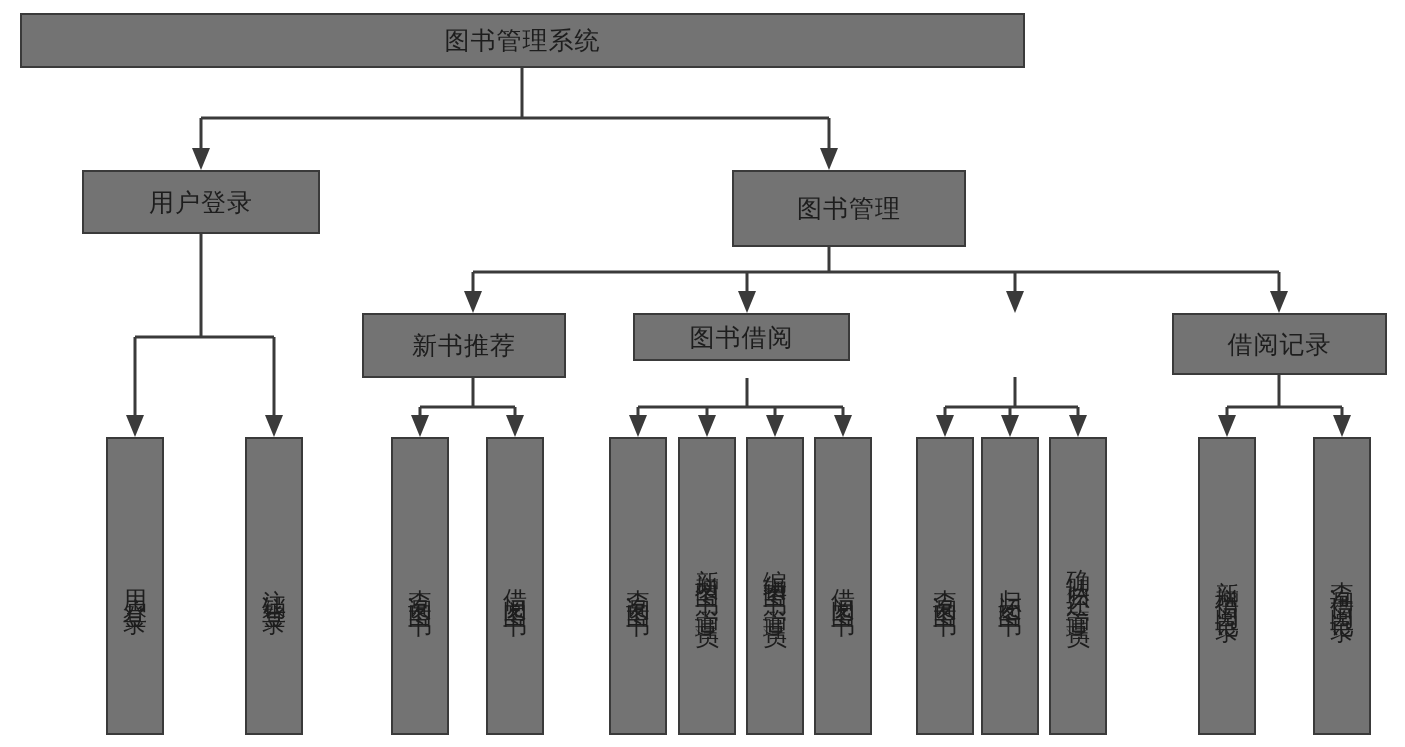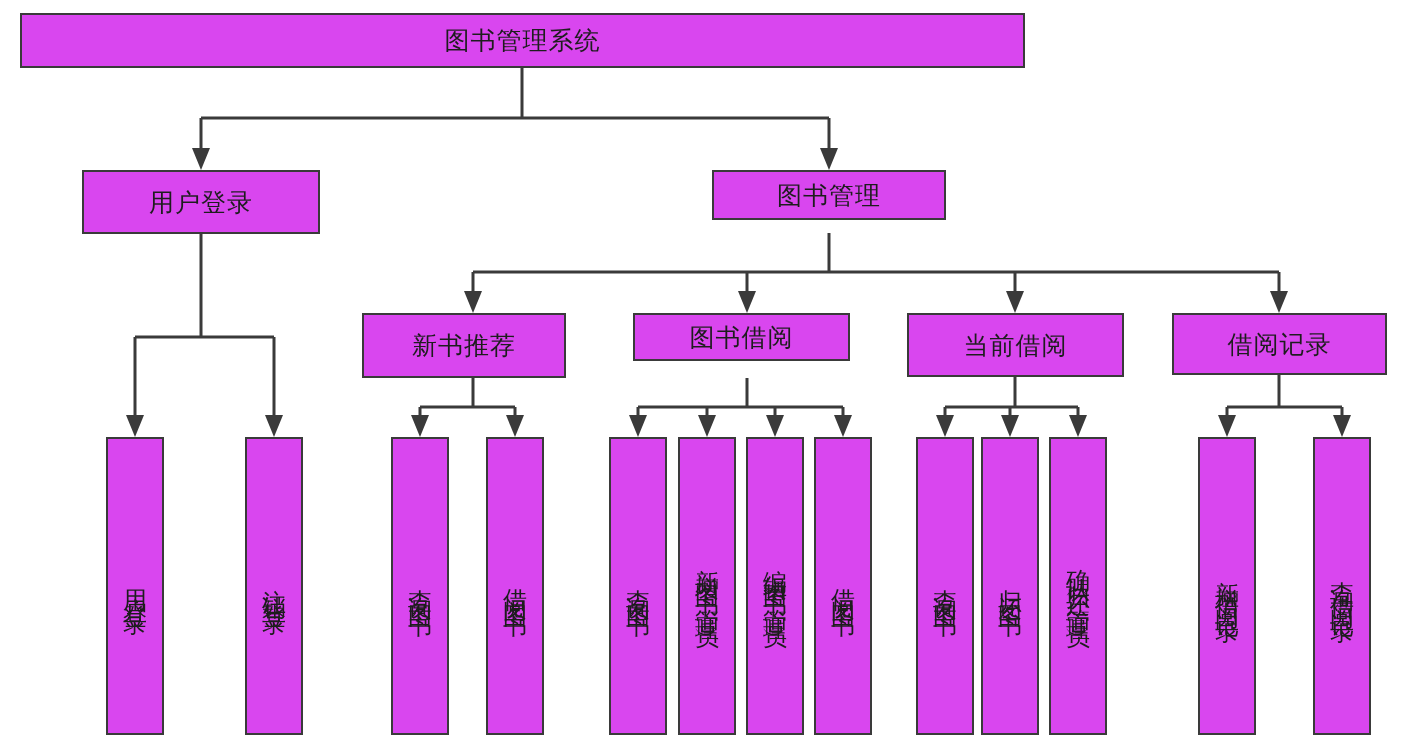--- a/index.html
+++ b/index.html
@@ -15,21 +15,21 @@
     background:var(--bg);
     font-family:"DejaVu Sans","Liberation Sans",sans-serif;
     overflow:hidden;
   }
   .wires{position:absolute;left:0;top:0;}
   .wires path{stroke:var(--line);stroke-width:3;fill:none;}
   .wires polygon{fill:var(--line);stroke:none;}
   .box{
     position:absolute;
     box-sizing:border-box;
-    background:#d946ef;
+    background:#737373;
     border:2.5px solid var(--line);
     display:flex;align-items:center;justify-content:center;
     color:var(--text);
   }
   .box.h span{
     font-size:25px;
     letter-spacing:1px;
     white-space:nowrap;
   }
   .box.v span{
@@ -106,32 +106,29 @@
     </g>
   </svg>
 
   <div class="box h" style="left:20px;top:13px;width:1005px;height:55px">
     <span>图书管理系统</span>
   </div>
 
   <div class="box h" style="left:82px;top:170px;width:238px;height:64px">
     <span>用户登录</span>
   </div>
-  <div class="box h" style="left:712px;top:170px;width:234px;height:50px">
+  <div class="box h" style="left:732px;top:170px;width:234px;height:77px">
     <span>图书管理</span>
   </div>
 
   <div class="box h" style="left:362px;top:313px;width:204px;height:65px">
     <span>新书推荐</span>
   </div>
   <div class="box h" style="left:633px;top:313px;width:217px;height:48px">
     <span>图书借阅</span>
-  </div>
-  <div class="box h" style="left:907px;top:313px;width:217px;height:64px">
-    <span>当前借阅</span>
   </div>
   <div class="box h" style="left:1172px;top:313px;width:215px;height:62px">
     <span>借阅记录</span>
   </div>
 
   <div class="box v" style="left:106px;top:437px;width:58px;height:298px">
     <span>用户登录</span>
   </div>
   <div class="box v" style="left:245px;top:437px;width:58px;height:298px">
     <span>注销登录</span>

